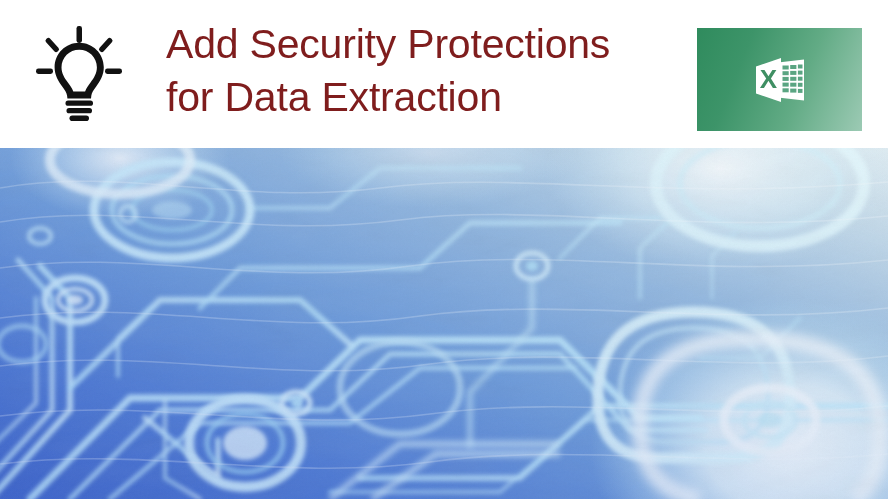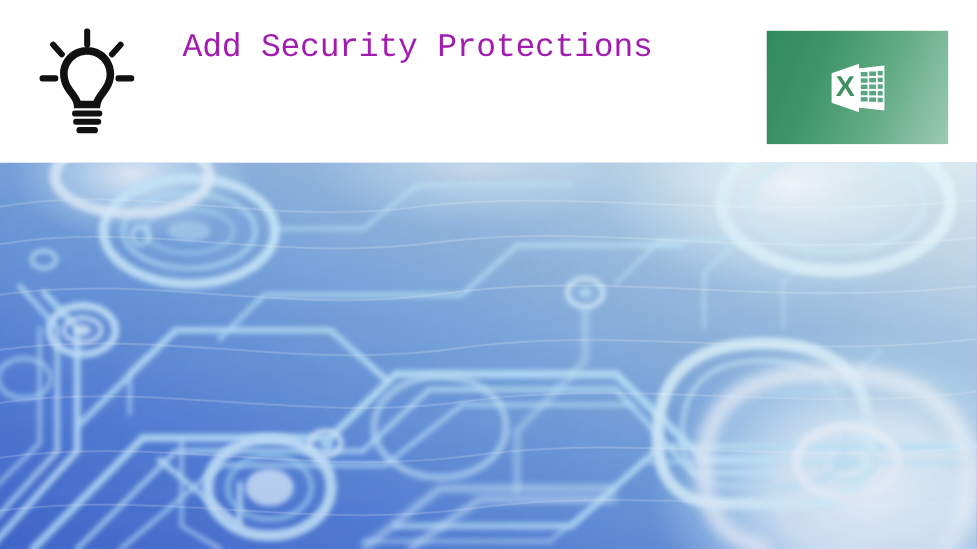--- a/index.html
+++ b/index.html
@@ -21,26 +21,26 @@
   .bulb-icon{
     position:absolute;left:33px;top:24px;width:92px;height:100px;
   }
   .bulb-icon svg{display:block;width:92px;height:100px;}
 
   
   .title-block{
     position:absolute;left:166px;top:18px;width:520px;
   }
   .title-line{
-    font-family:Liberation Mono, monospace;
-    font-size:30px;
+    font-family:Liberation Sans, sans-serif;
+    font-size:41px;
     line-height:53px;
     font-weight:400;
     letter-spacing:-0.2px;
-    color:#a21caf;
+    color:#7f1d1d;
     white-space:nowrap;
   }
 
   
   .excel-tile{
     position:absolute;left:697px;top:28px;width:165px;height:103px;
     background:linear-gradient(112deg,#2f8b5d 0%, #3d9469 28%, #62ab85 62%, #9ccab4 100%);
     overflow:hidden;
   }
   .excel-logo{
@@ -88,20 +88,21 @@
 
           <rect x="32.5" y="76.5" width="27.5" height="5.3" rx="2.6"></rect>
           <rect x="33.5" y="84" width="25.5" height="5.3" rx="2.6"></rect>
           <rect x="36.5" y="91.5" width="19.5" height="5.6" rx="2.8"></rect>
         </g>
       </svg>
     </div>
 
     <div class="title-block">
       <div class="title-line">Add Security Protections</div>
+      <div class="title-line">for Data Extraction</div>
     </div>
 
     <div class="excel-tile">
       <div class="excel-logo">
         <svg viewBox="0 0 64 54" xmlns="http://www.w3.org/2000/svg" aria-hidden="true">
 
           <g>
             <path d="M30 9.5 L56 6.5 L56 47.5 L30 44.5 Z" fill="#ffffff"></path>
             <g fill="#5aa582">
               <rect x="34.5" y="12.5" width="6.2" height="4"></rect>

